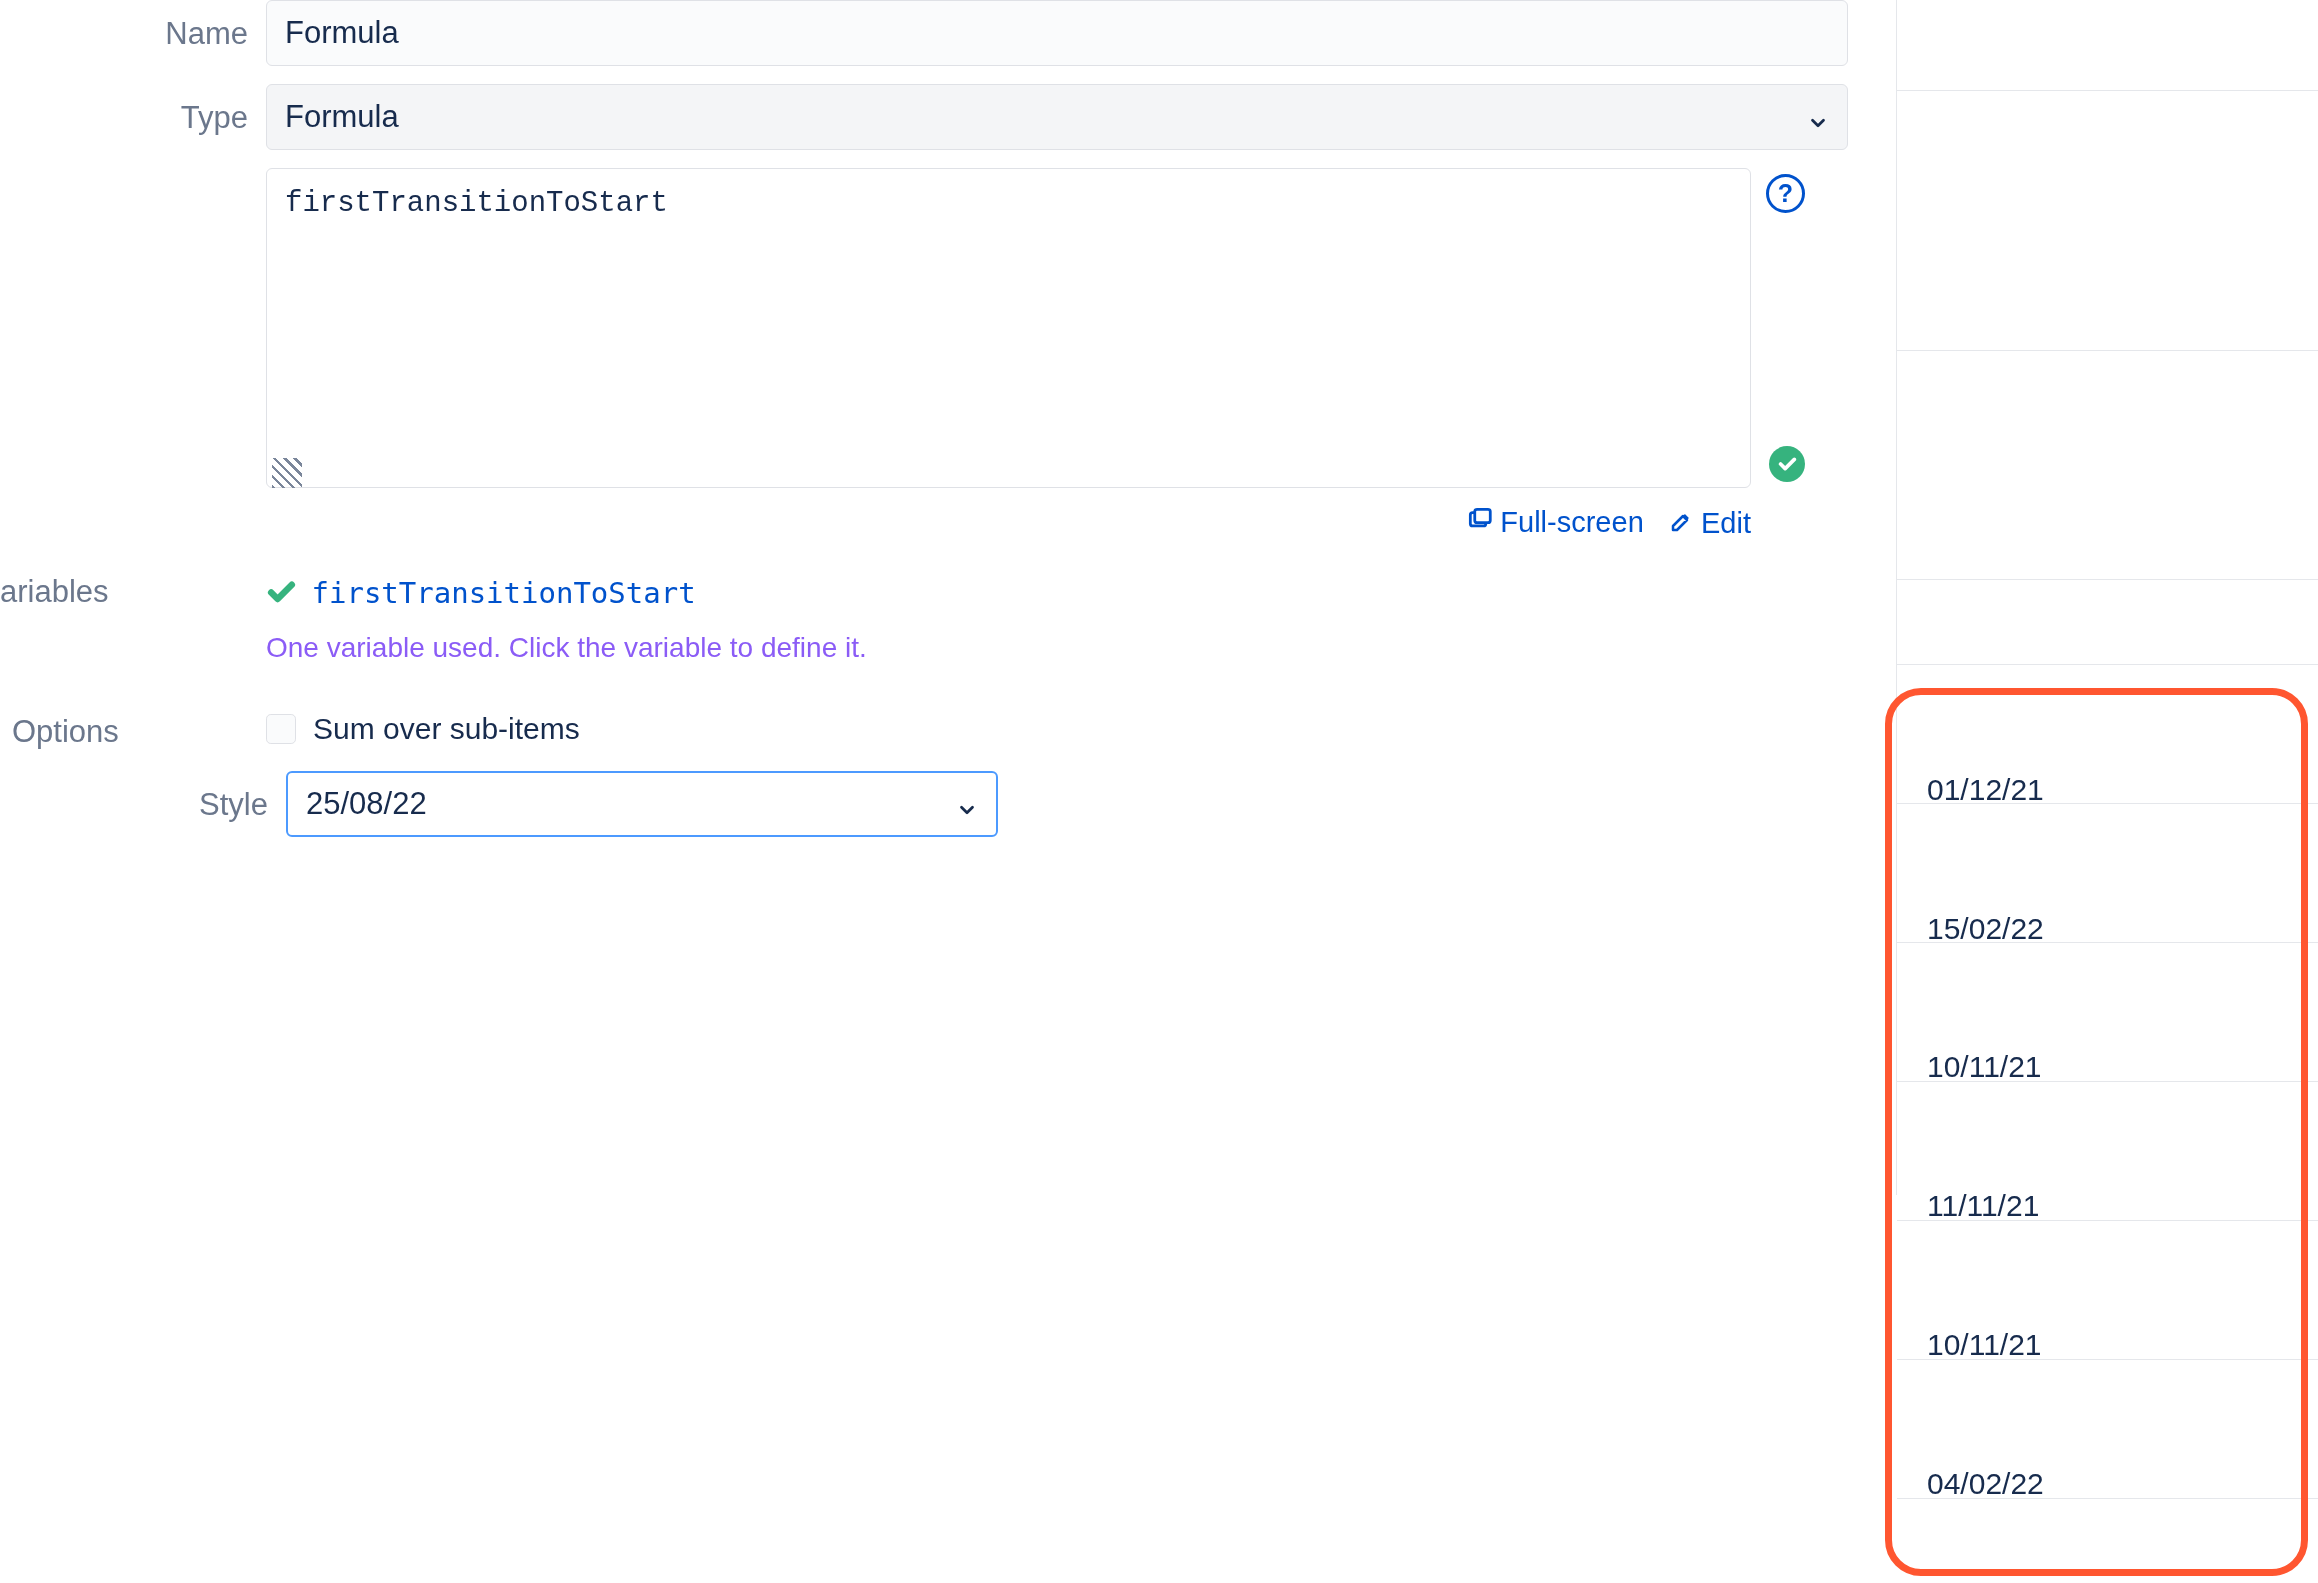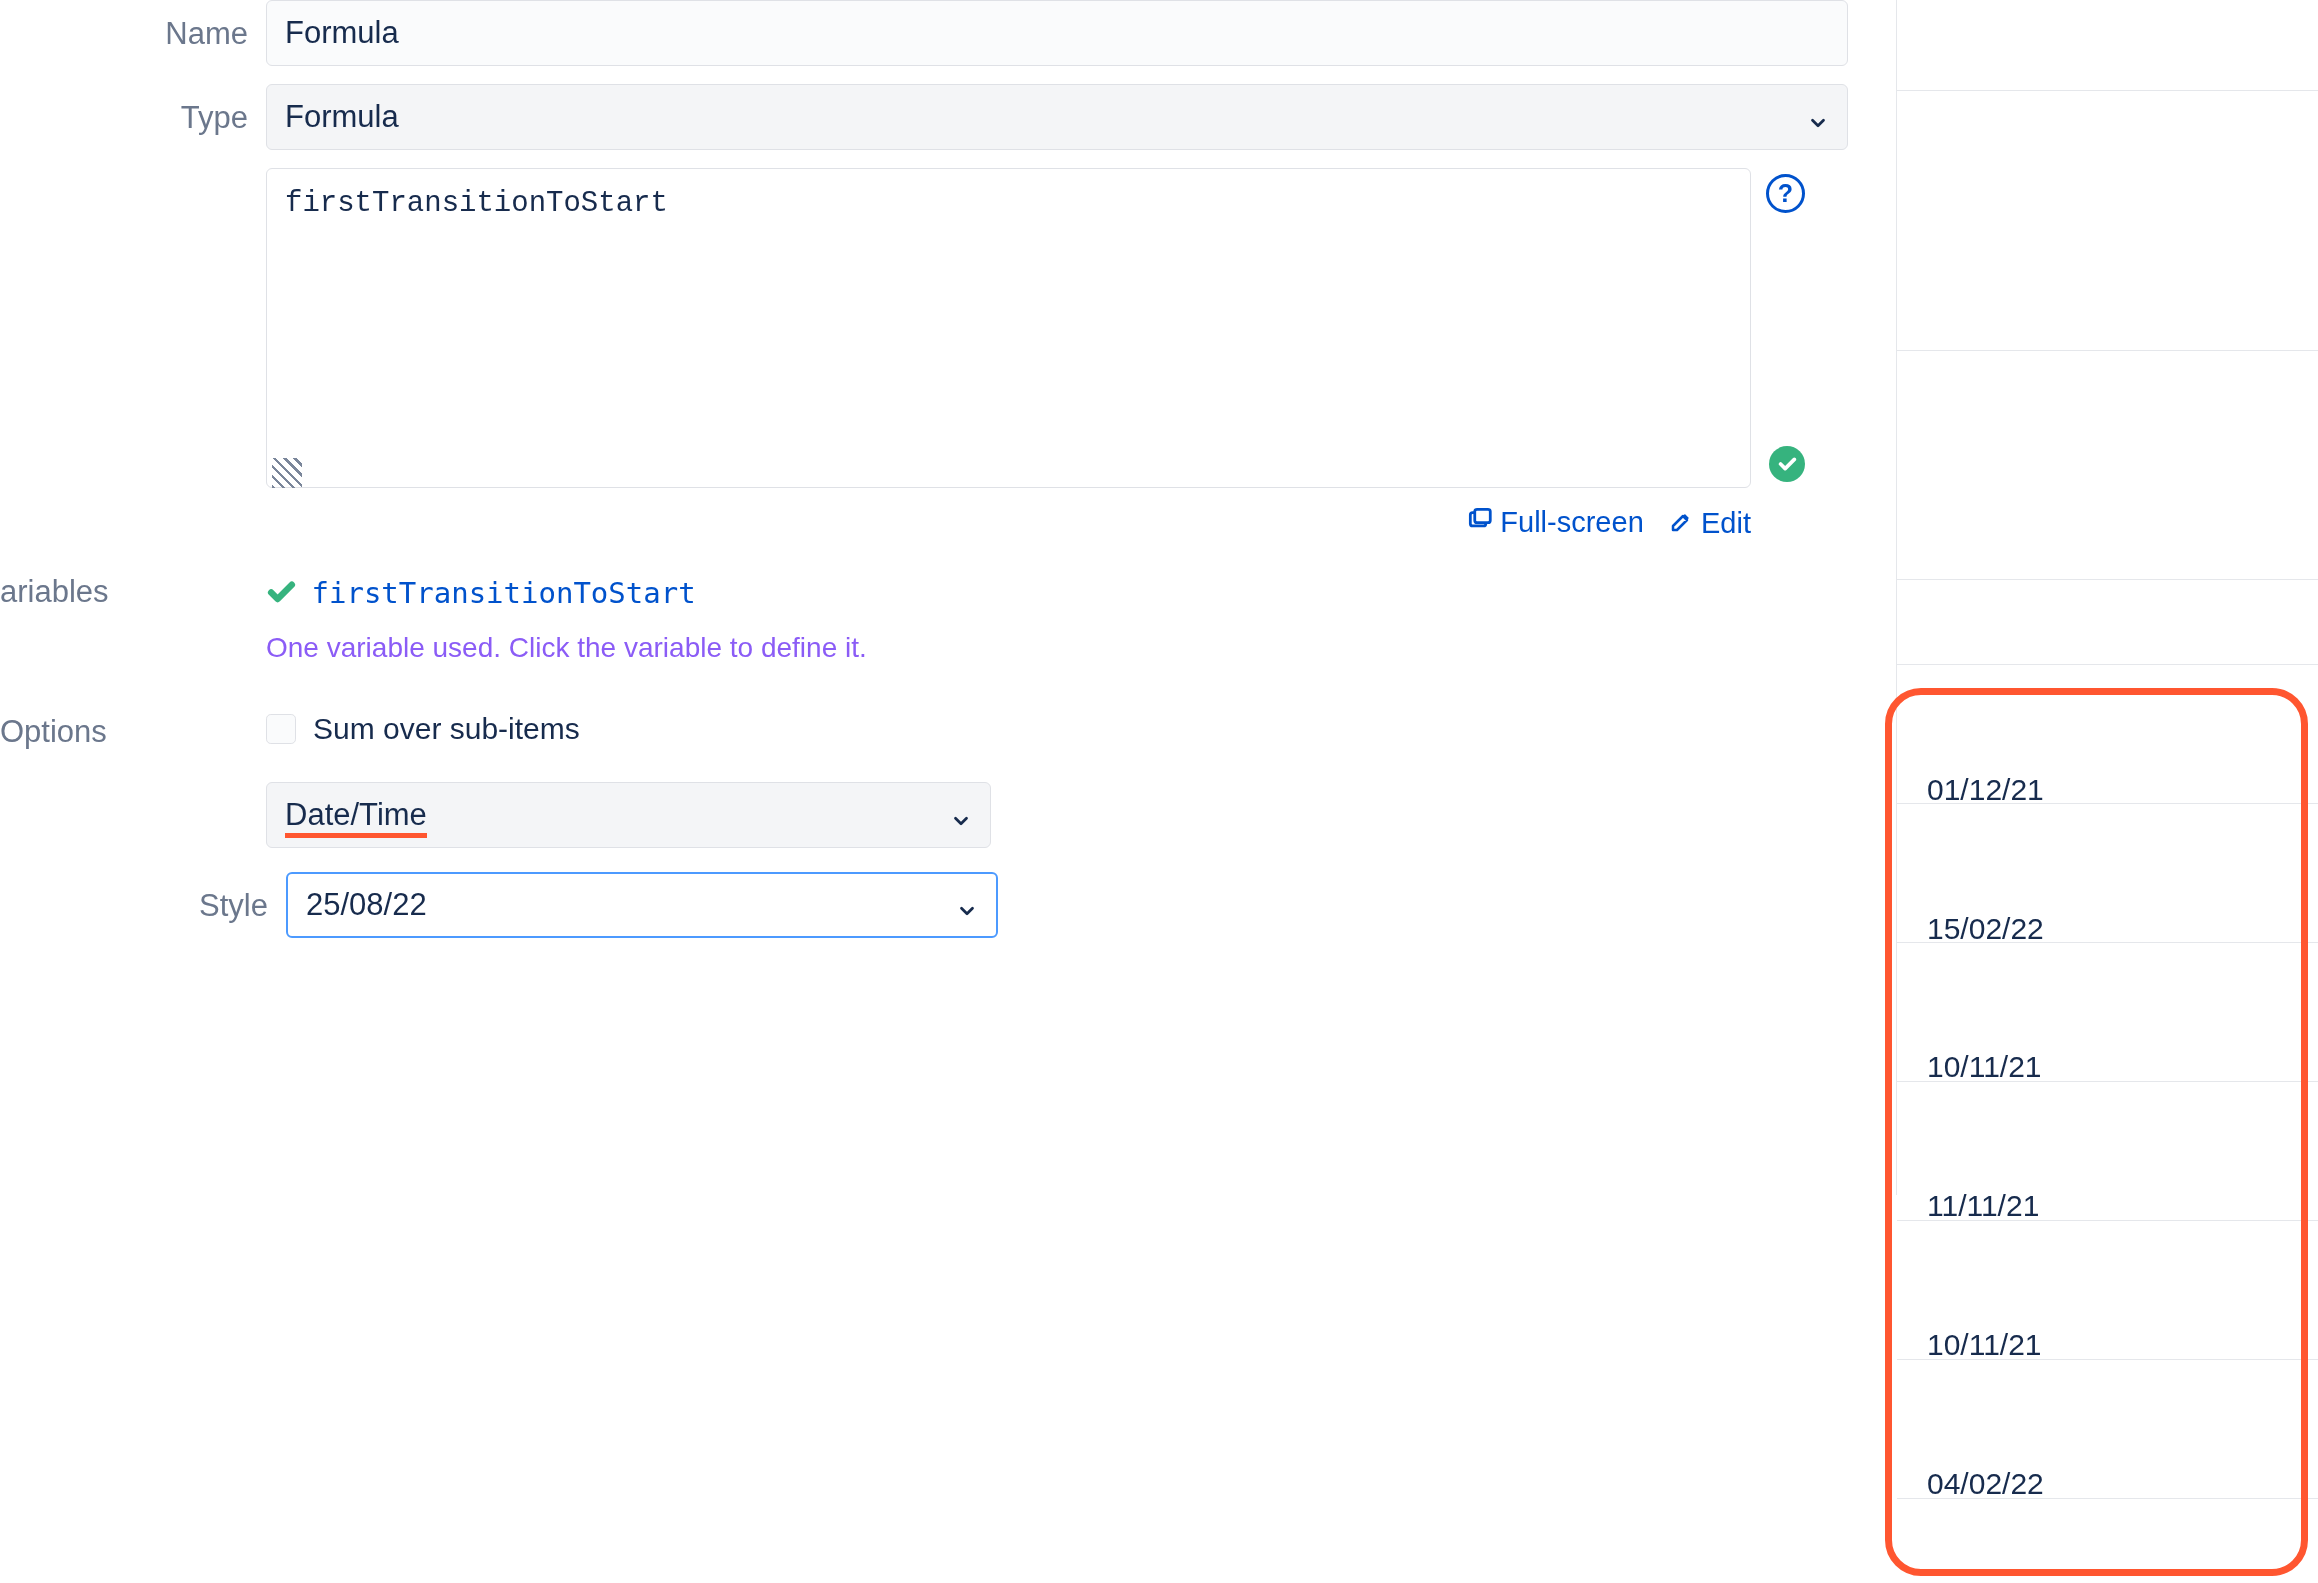--- a/index.html
+++ b/index.html
@@ -303,33 +303,25 @@
                 <path d="M4 12l5 5L20 6" fill="none" stroke="#36B37E" stroke-width="5" stroke-linecap="round" stroke-linejoin="round"></path>
               </svg>
           </span>
           <span>firstTransitionToStart</span>
         </span>
         <div class="hint-text">One variable used. Click the variable to define it.</div>
       </div>
     </div>
 
     <div class="row" style="margin-top:48px;">
-      <div class="label-col" style="text-align:left; padding-top:3.6px;">Options</div>
+      <div class="label-col" style="text-align:left; padding-top:3.6px;padding-left:12px;">Options</div>
       <div class="field-col">
         <div style="display:flex; align-items:center;text-align:center;">
           <span class="checkbox"></span>
           <span class="checkbox-label">Sum over sub-items</span>
-        </div>
-        <div class="select-box mid" style="margin-top:36px;">
-          <span class="underline-red">Date/Time</span>
-          <span class="chevron">
-            <svg viewBox="0 0 24 24" width="22" height="22">
-                <path d="M6 9l6 6 6-6" fill="none" stroke="#172B4D" stroke-width="3" stroke-linecap="round" stroke-linejoin="round"></path>
-              </svg>
-          </span>
         </div>
       </div>
     </div>
 
     <div class="row style-select-row">
       <div class="label-col">Style</div>
       <div class="field-col">
         <div class="select-box small focused">
           <span>25/08/22</span>
           <span class="chevron">

